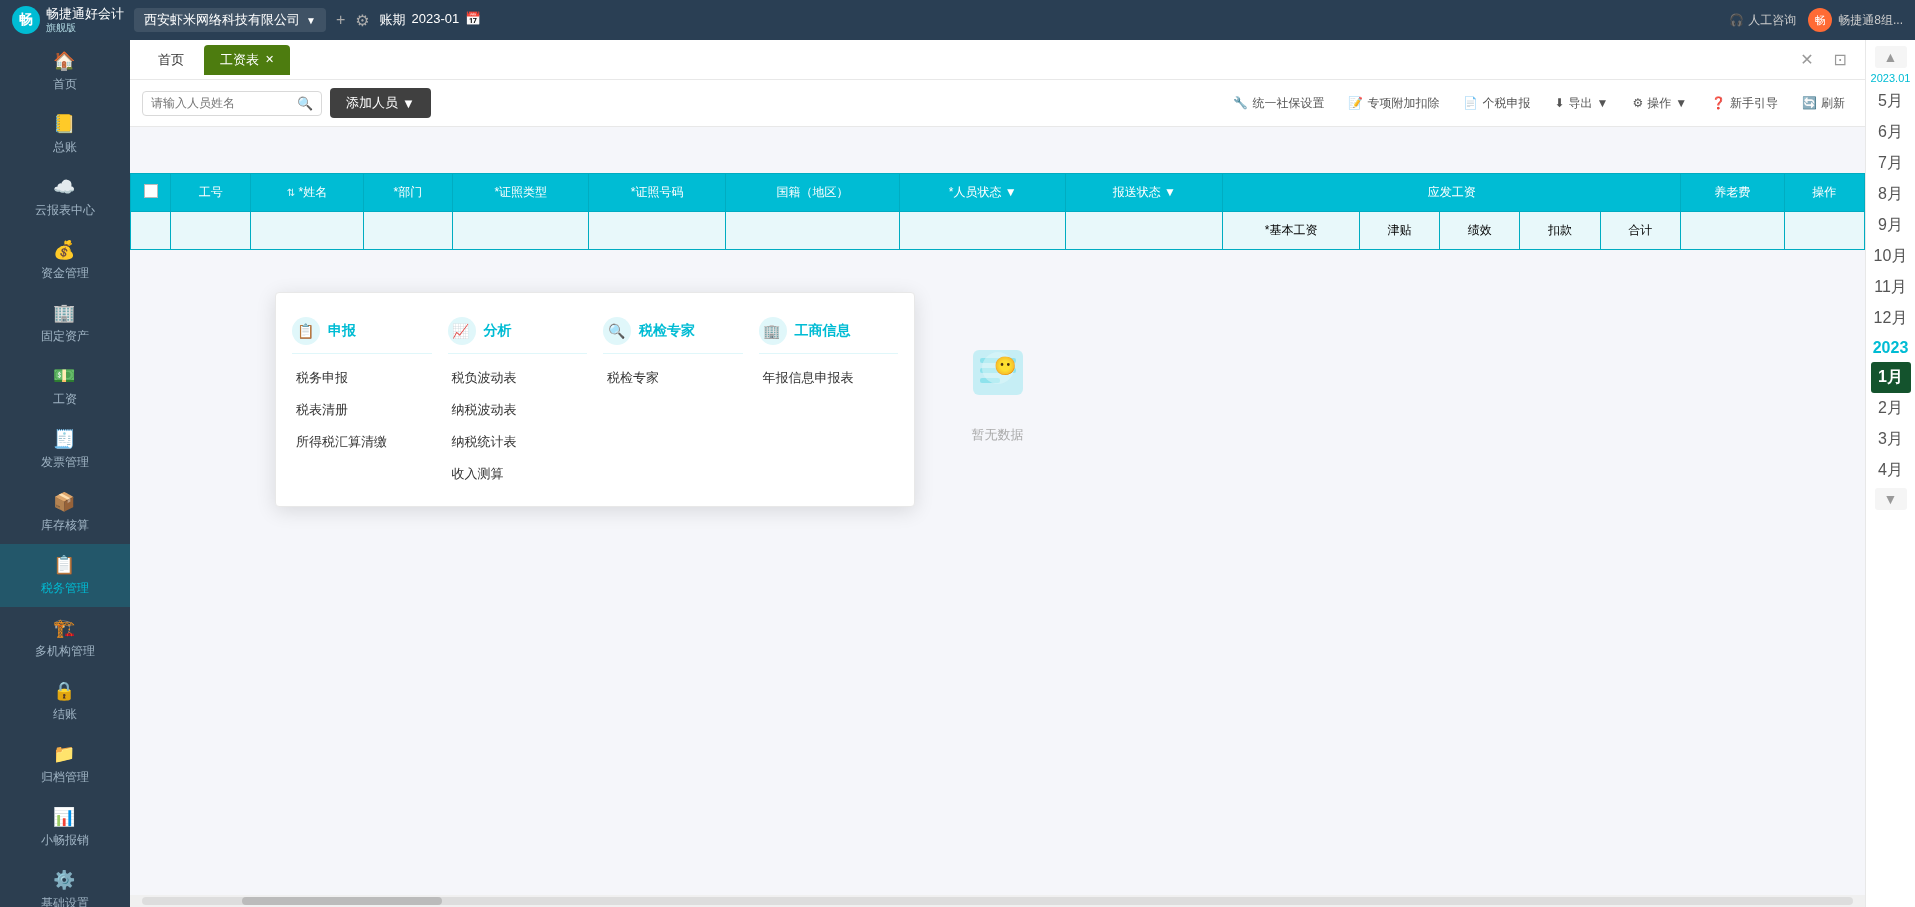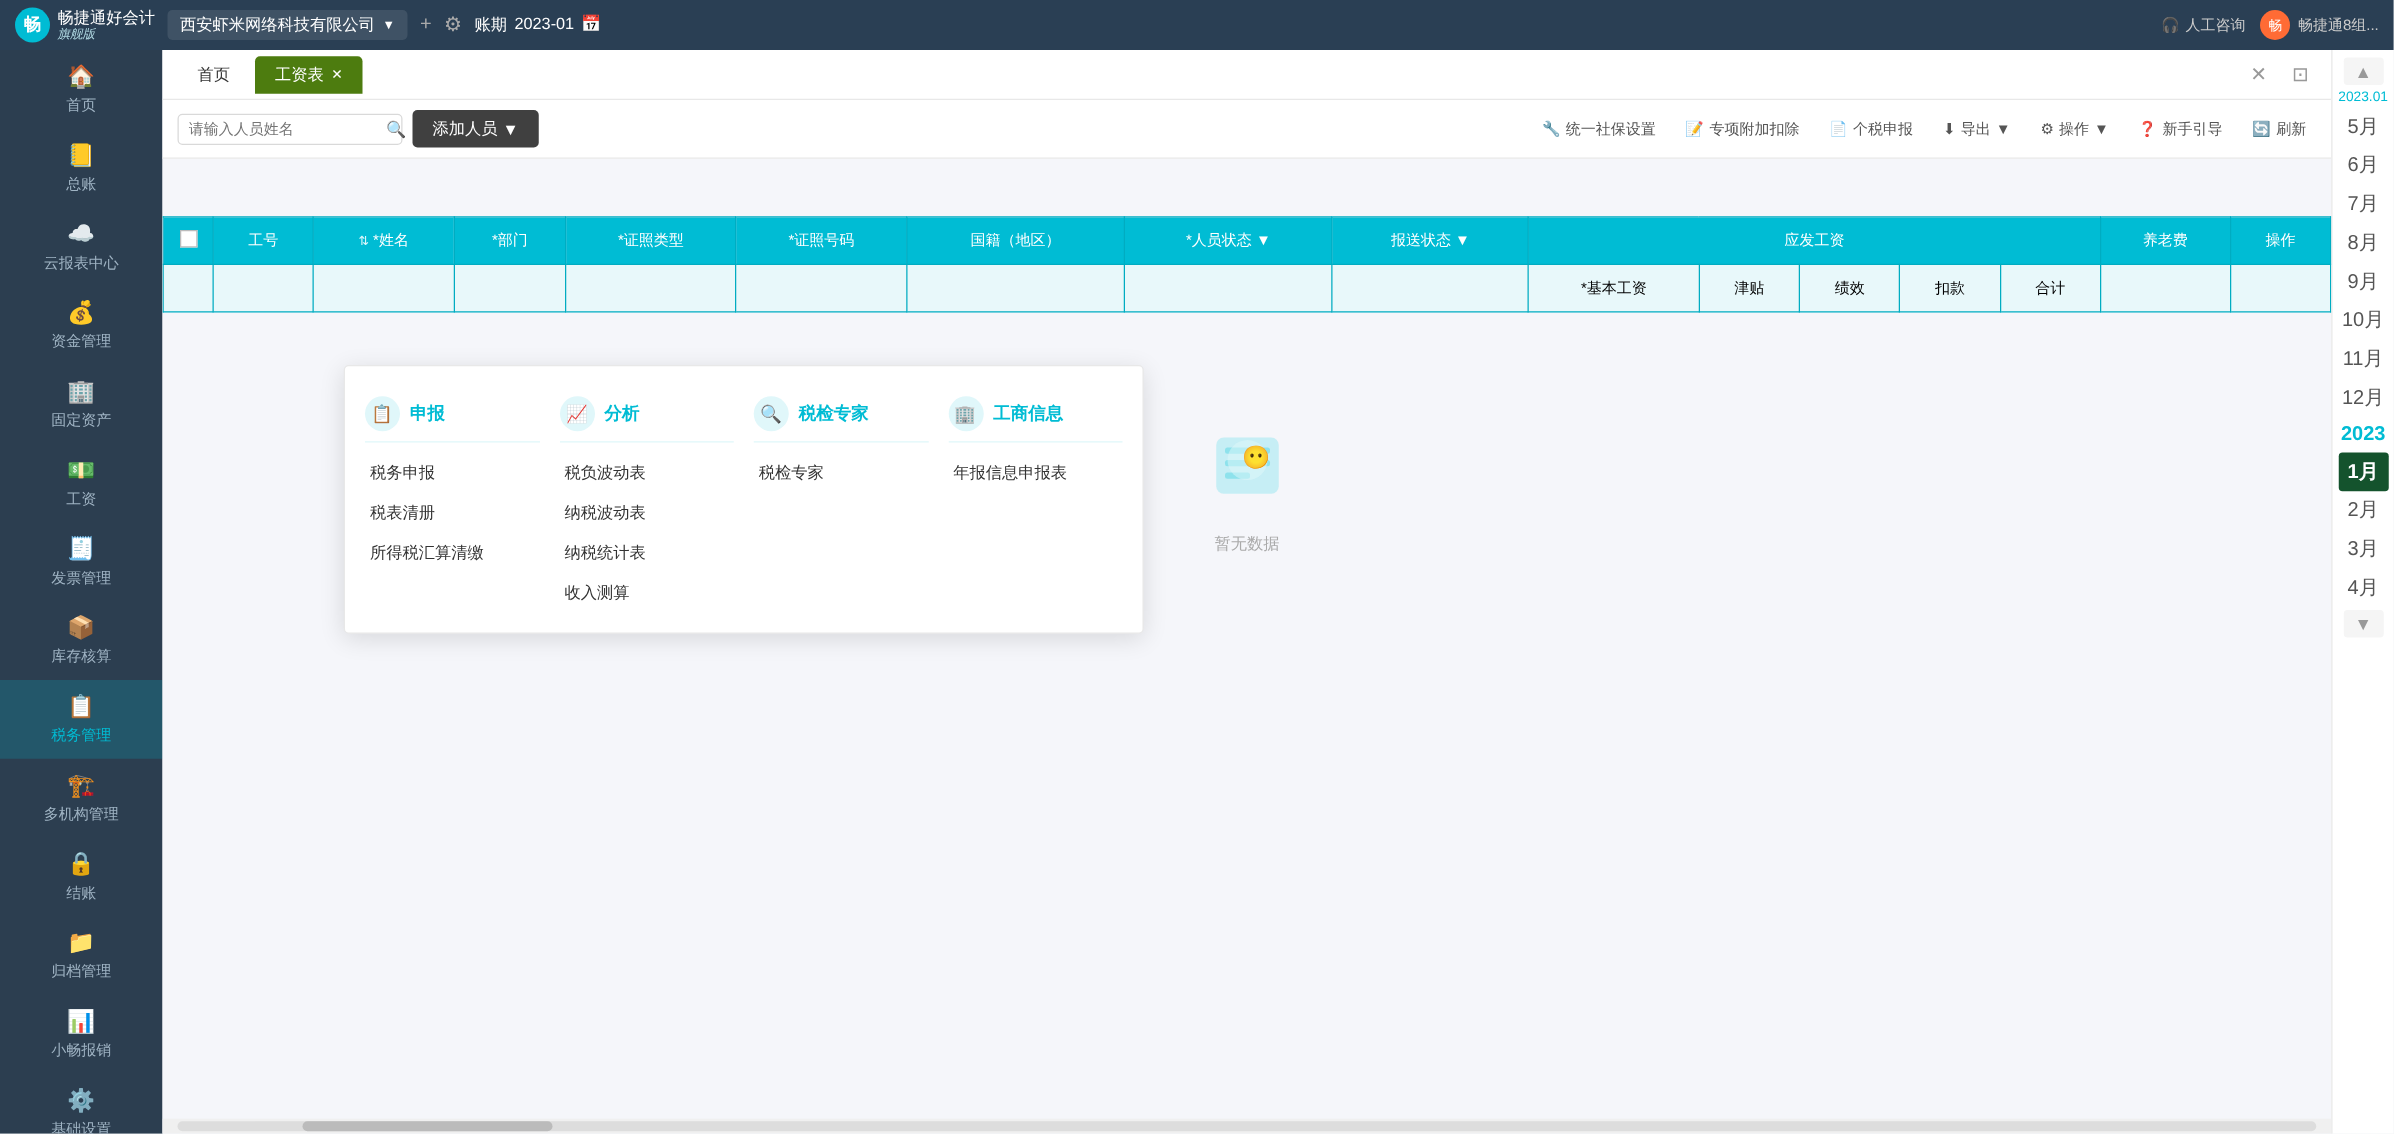--- a/index.html
+++ b/index.html
@@ -13,21 +13,21 @@
       align-items: center;
       padding: 0 12px;
       color: #fff;
       justify-content: space-between;
     }
     .top-bar-left { display: flex; align-items: center; gap: 10px; }
     .logo-area { display: flex; align-items: center; gap: 6px; }
     .logo-icon { width: 28px; height: 28px; background: #00bcd4; border-radius: 50%; display: flex; align-items: center; justify-content: center; font-size: 14px; color: #fff; font-weight: bold; }
     .logo-text { display: flex; flex-direction: column; line-height: 1.2; }
     .logo-text .main { font-size: 13px; color: #fff; }
-    .logo-text .sub { font-size: 10px; color: #aed6e0; font-style: italic; }
+    .logo-text .sub { font-size: 10px; color: #aed6e0; }
     .company-selector { display: flex; align-items: center; gap: 6px; background: rgba(255,255,255,0.1); border-radius: 4px; padding: 3px 10px; cursor: pointer; font-size: 13px; color: #fff; }
     .company-selector .arrow { font-size: 10px; }
     .period-info { display: flex; align-items: flex-start; gap: 6px; }
     .period-icon { color: #00bcd4; }
     .top-bar-right { display: flex; align-items: center; gap: 12px; }
     .service-btn { display: flex; align-items: center; gap: 4px; font-size: 12px; color: #ccc; cursor: pointer; }
     .user-info { display: flex; align-items: center; gap: 6px; font-size: 12px; color: #ccc; }
     .avatar { width: 24px; height: 24px; border-radius: 50%; background: #ff6b35; display: flex; align-items: center; justify-content: center; font-size: 11px; color: #fff; }
 
     
@@ -93,21 +93,21 @@
       padding: 8px 12px;
       gap: 8px;
       flex-wrap: wrap;
     }
     .search-box {
       display: flex;
       align-items: center;
       border: 1px solid #d9d9d9;
       border-radius: 4px;
       padding: 4px 8px;
-      gap: 18px;
+      gap: 6px;
       width: 180px;
     }
     .search-box input {
       border: none;
       outline: none;
       font-size: 12px;
       color: #999;
       width: 140px;
       background: transparent;
     }

